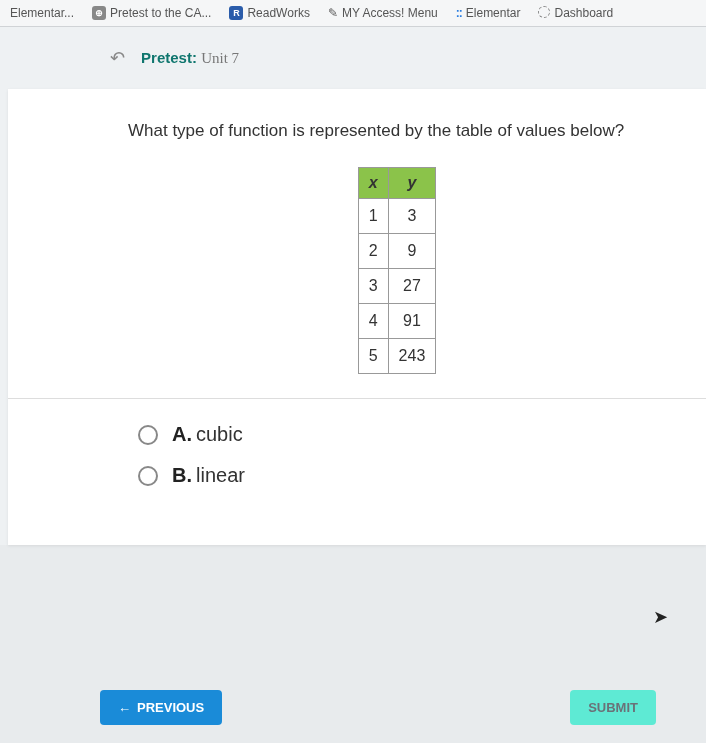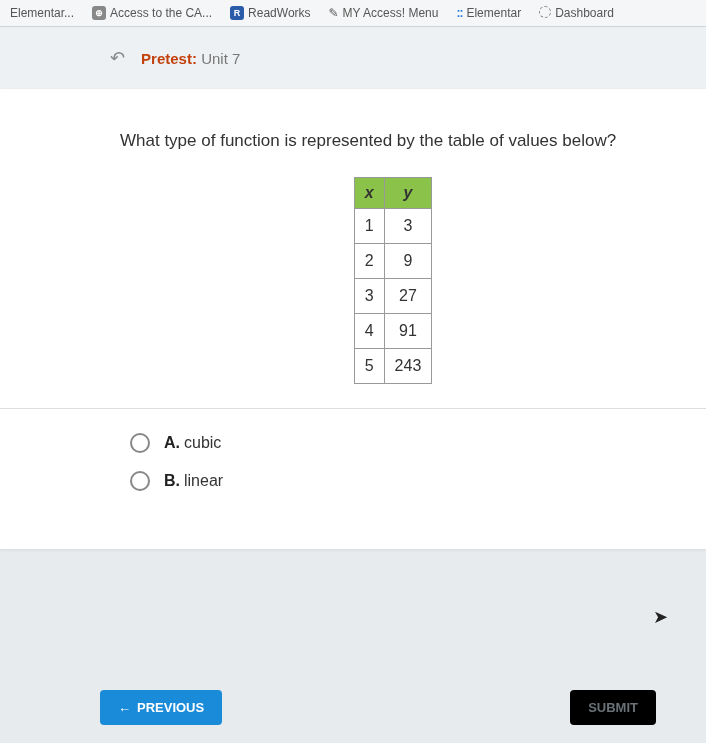--- a/index.html
+++ b/index.html
@@ -33,26 +33,26 @@
     }
     .header-row {
       display: flex;
       align-items: center;
       gap: 16px;
       padding: 0 30px 10px 110px;
       color: #555;
       font-size: 15px;
     }
     .back-arrow { font-size: 18px; color: #888; }
-    .pretest-label { font-weight: bold; color: #c2410c; }
-    .unit-label { color: #777; }
+    .pretest-label { font-weight: bold; color: #0f766e; }
+    .unit-label { color: #777; font-family: Liberation Serif, serif; }
     .question-card {
       background: #fff;
-      margin: 10px 0 0 0;
-      padding: 42px 40px 40px 120px;
+      margin: 10px 0 0 8px;
+      padding: 32px 40px 40px 120px;
       box-shadow: 0 1px 3px rgba(0,0,0,0.08);
     }
     .question-text {
       font-size: 17px;
       color: #333;
       margin-bottom: 26px;
     }
     .data-table {
       border-collapse: collapse;
       margin: 0 auto 24px auto;
@@ -83,21 +83,21 @@
       margin: 18px 0;
       cursor: pointer;
     }
     .radio {
       width: 20px; height: 20px;
       border: 2px solid #888;
       border-radius: 50%;
       flex-shrink: 0;
     }
     .opt-letter { font-weight: bold; color: #222; margin-right: 4px; }
-    .opt-text { color: #333; font-size: 16px; }
+    .opt-text { color: #333; font-size: 20px; }
     .footer-bar {
       position: absolute;
       bottom: 18px;
       left: 0; right: 0;
       padding: 0 50px 0 100px;
       display: flex;
       justify-content: space-between;
       align-items: center;
     }
     .btn {
@@ -105,40 +105,40 @@
       font-size: 13px;
       font-weight: bold;
       border-radius: 4px;
       cursor: pointer;
       display: inline-flex;
       align-items: center;
       gap: 6px;
       border: none;
     }
     .btn-prev { background: #1a8bd8; color: #fff; }
-    .btn-submit { background: #000000; color: #6a7278; text-align: right; }
+    .btn-submit { background: #5eead4; color: #6a7278; text-align: right; }
     .cursor {
       position: absolute;
       right: 38px;
       top: 606px;
       font-size: 18px;
       color: #222;
       pointer-events: none;
     }
   </style>
 </head>
 <body>
 
 <div class="bookmarks">
   <div class="bookmark">
     <span>Elementar...</span>
   </div>
   <div class="bookmark">
     <span class="bm-icon bm-gray">⊕</span>
-    <span>Access to the CA...</span>
+    <span>Pretest to the CA...</span>
   </div>
   <div class="bookmark">
     <span class="bm-icon bm-blue">R</span>
     <span>ReadWorks</span>
   </div>
   <div class="bookmark">
     <span>✎</span>
     <span>MY Access! Menu</span>
   </div>
   <div class="bookmark">

